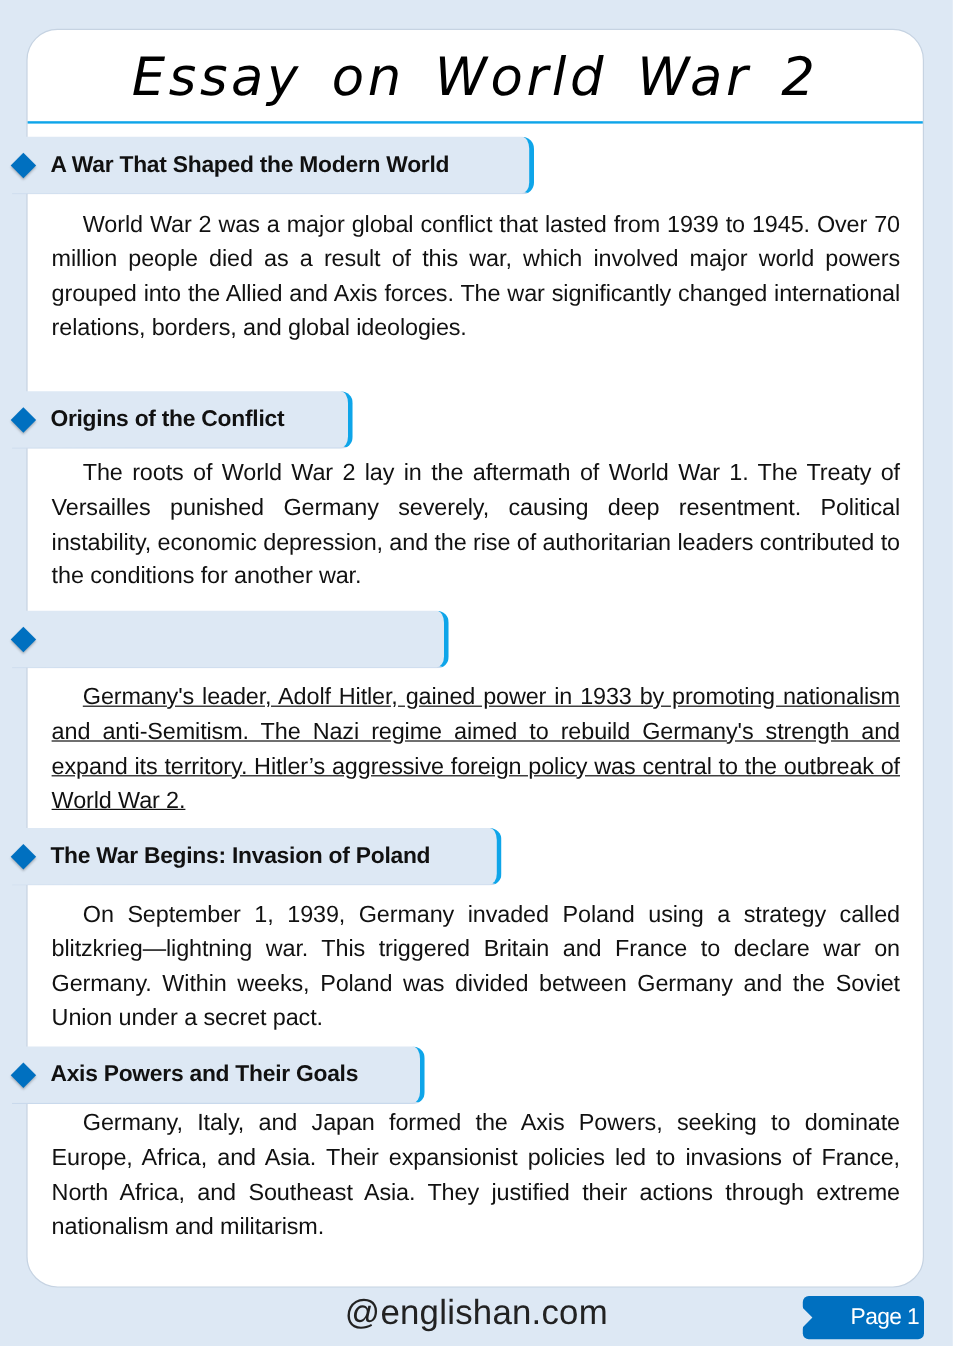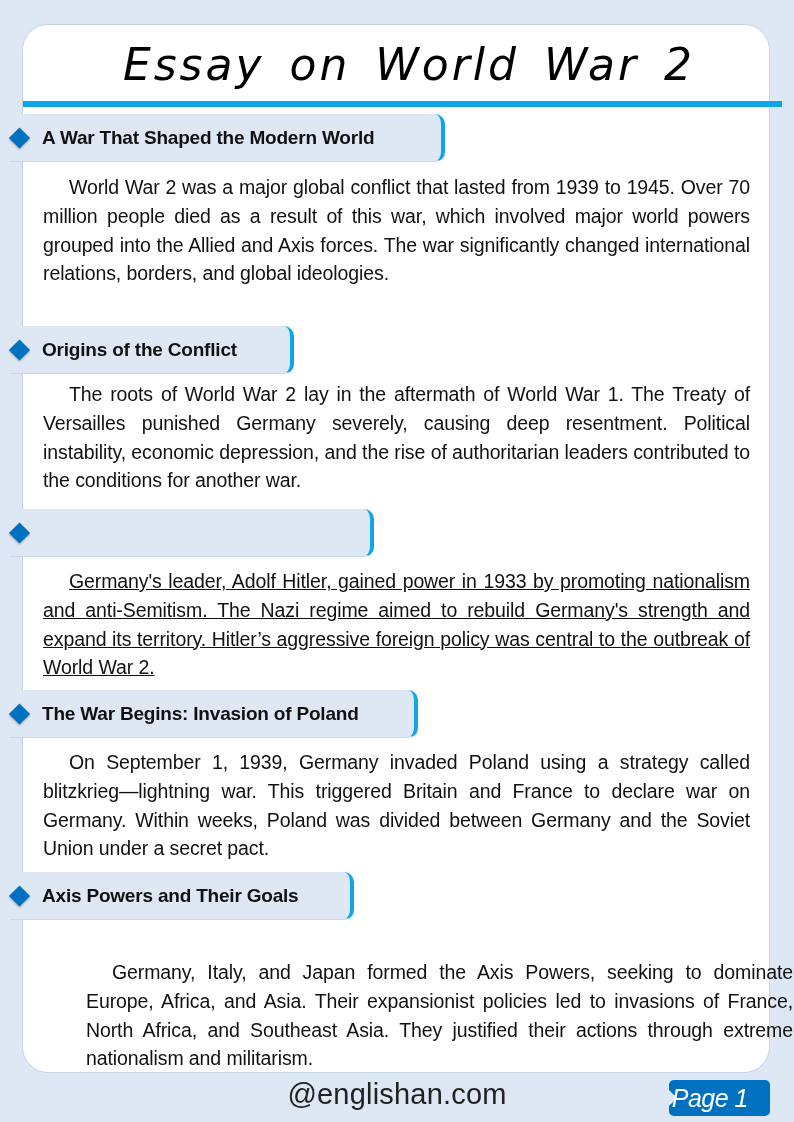--- a/index.html
+++ b/index.html
@@ -25,25 +25,24 @@
     border: 1px solid #C6D3E2;
     border-radius: 26px;
     box-sizing: border-box;
   }
   .title-area {
     position: absolute;
     left: 0;
     top: 0;
     width: 100%;
     height: 76px;
-    border-bottom: 6px solid #0ea5e9;
+    border-bottom: 2px solid #0ea5e9;
     display: flex;
     align-items: center;
     justify-content: center;
-    padding-left: 13px;
   }
   .title {
     font-family: "DejaVu Sans", sans-serif;
     font-style: italic;
     font-size: 44px;
     letter-spacing: 3px;
     word-spacing: 8px;
     font-weight: normal;
     color: #000;
     margin: 0;
@@ -110,26 +109,25 @@
     left: 669px;
     top: 1080px;
     width: 101px;
     height: 36px;
     background: #0070C0;
     border-radius: 5px;
     color: #fff;
     display: flex;
     align-items: center;
     justify-content: flex-end;
-    padding-right: 22px;
+    padding-right: 4px;
     box-sizing: border-box;
     font-family: "Liberation Sans", sans-serif;
-    font-size: 25px;
+    font-size: 19px;
     letter-spacing: -0.5px;
-    font-style: italic;
   }
   .badge-notch {
     position: absolute;
     left: -1px;
     top: 9px;
     width: 0;
     height: 0;
     border-top: 9px solid transparent;
     border-bottom: 9px solid transparent;
     border-left: 9px solid #DDE8F4;
@@ -173,20 +171,20 @@
 <div class="section-heading" style="top:690px;width:408px;">
   <span class="diamond"></span>
   <span class="heading-label">The War Begins: Invasion of Poland</span>
 </div>
 <p class="para" style="top:748px;">On September 1, 1939, Germany invaded Poland using a strategy called blitzkrieg—lightning war. This triggered Britain and France to declare war on Germany. Within weeks, Poland was divided between Germany and the Soviet Union under a secret pact.</p>
 
 <div class="section-heading" style="top:872px;width:344px;">
   <span class="diamond"></span>
   <span class="heading-label">Axis Powers and Their Goals</span>
 </div>
-<p class="para" style="top:958px;margin-left:43px;">Germany, Italy, and Japan formed the Axis Powers, seeking to dominate Europe, Africa, and Asia. Their expansionist policies led to invasions of France, North Africa, and Southeast Asia. They justified their actions through extreme nationalism and militarism.</p>
+<p class="para" style="top:922px;">Germany, Italy, and Japan formed the Axis Powers, seeking to dominate Europe, Africa, and Asia. Their expansionist policies led to invasions of France, North Africa, and Southeast Asia. They justified their actions through extreme nationalism and militarism.</p>
 
 <div class="footer-site">@englishan.com</div>
 <div class="page-badge">
   <span class="badge-notch-fill"></span>
   <span class="badge-notch"></span>
   <span class="badge-text">Page 1</span>
 </div>
 
 </body></html>

